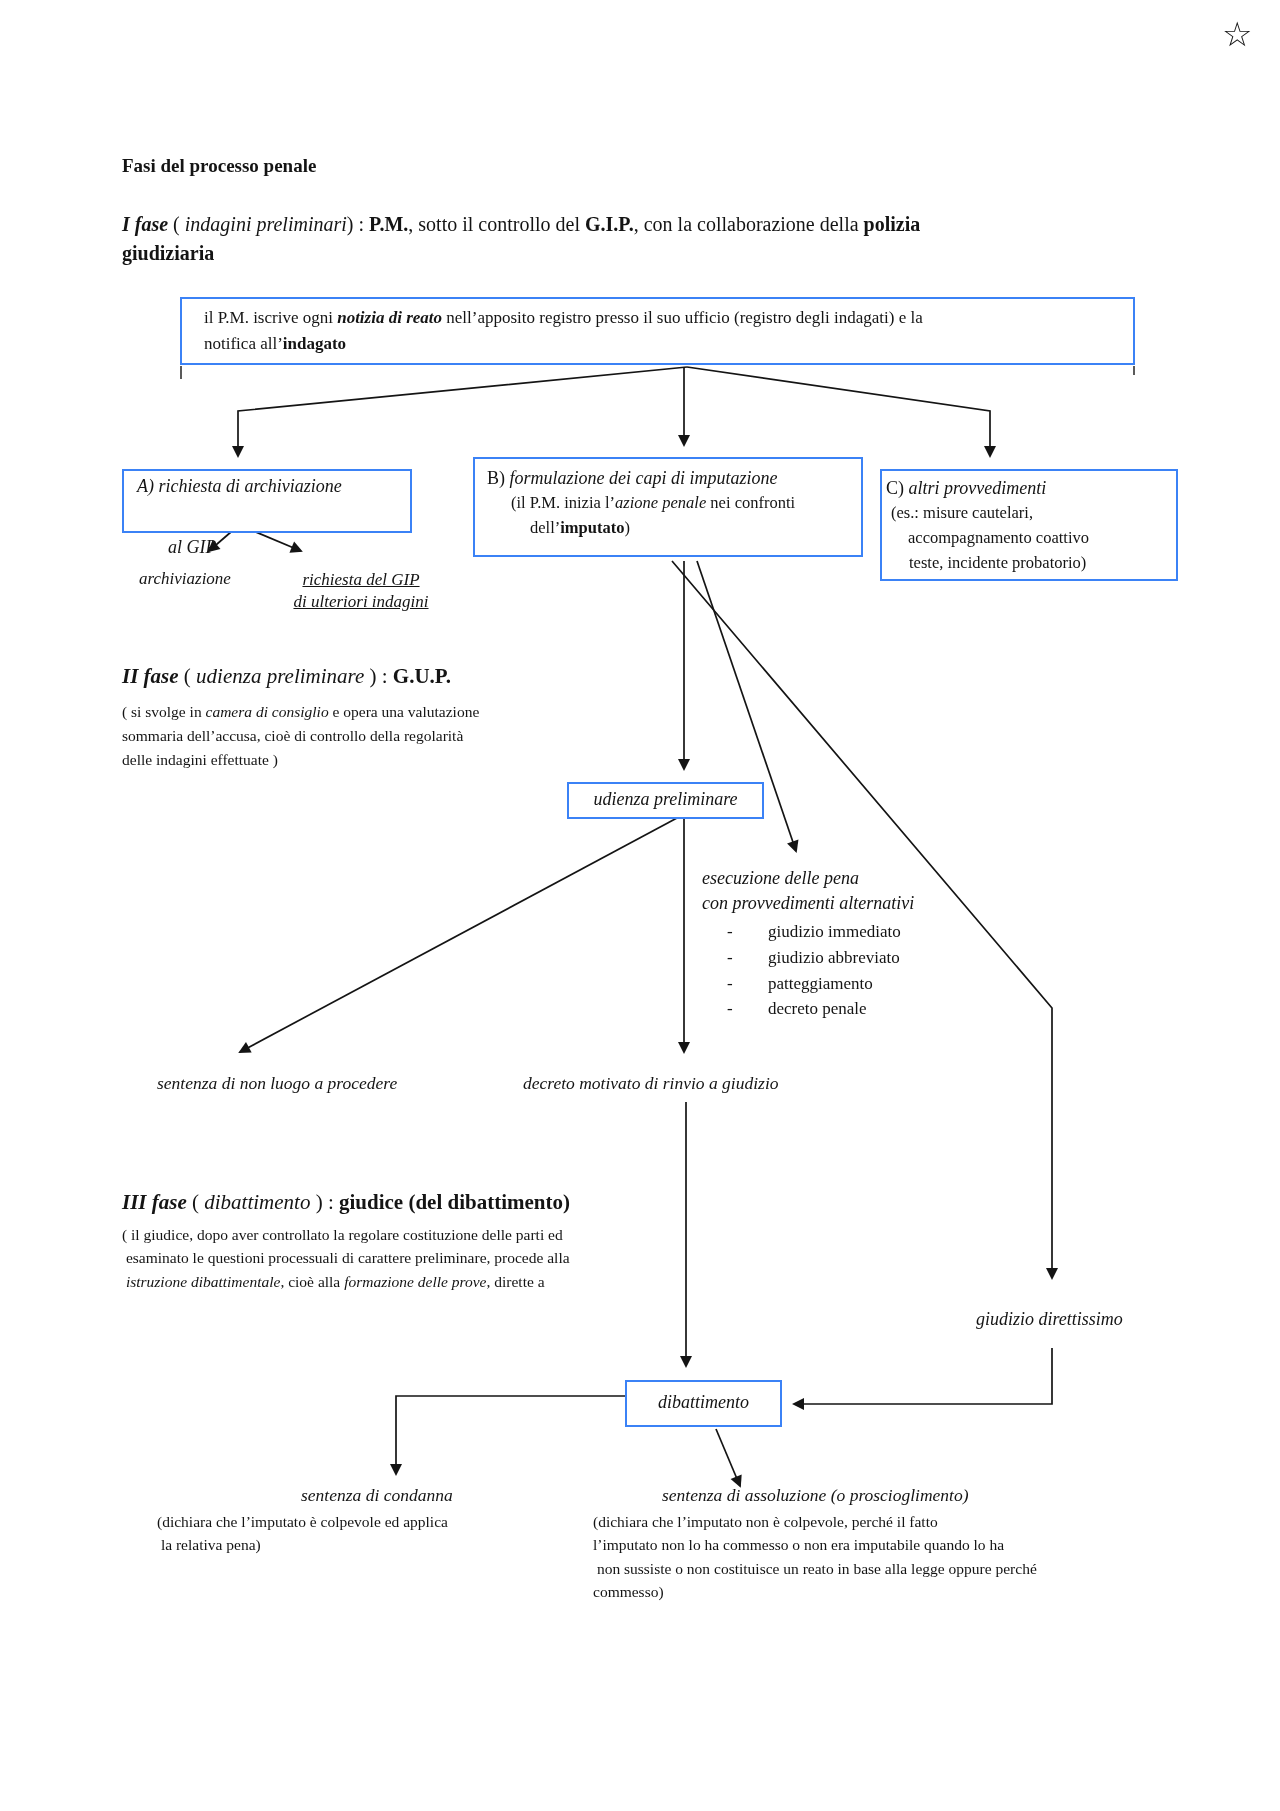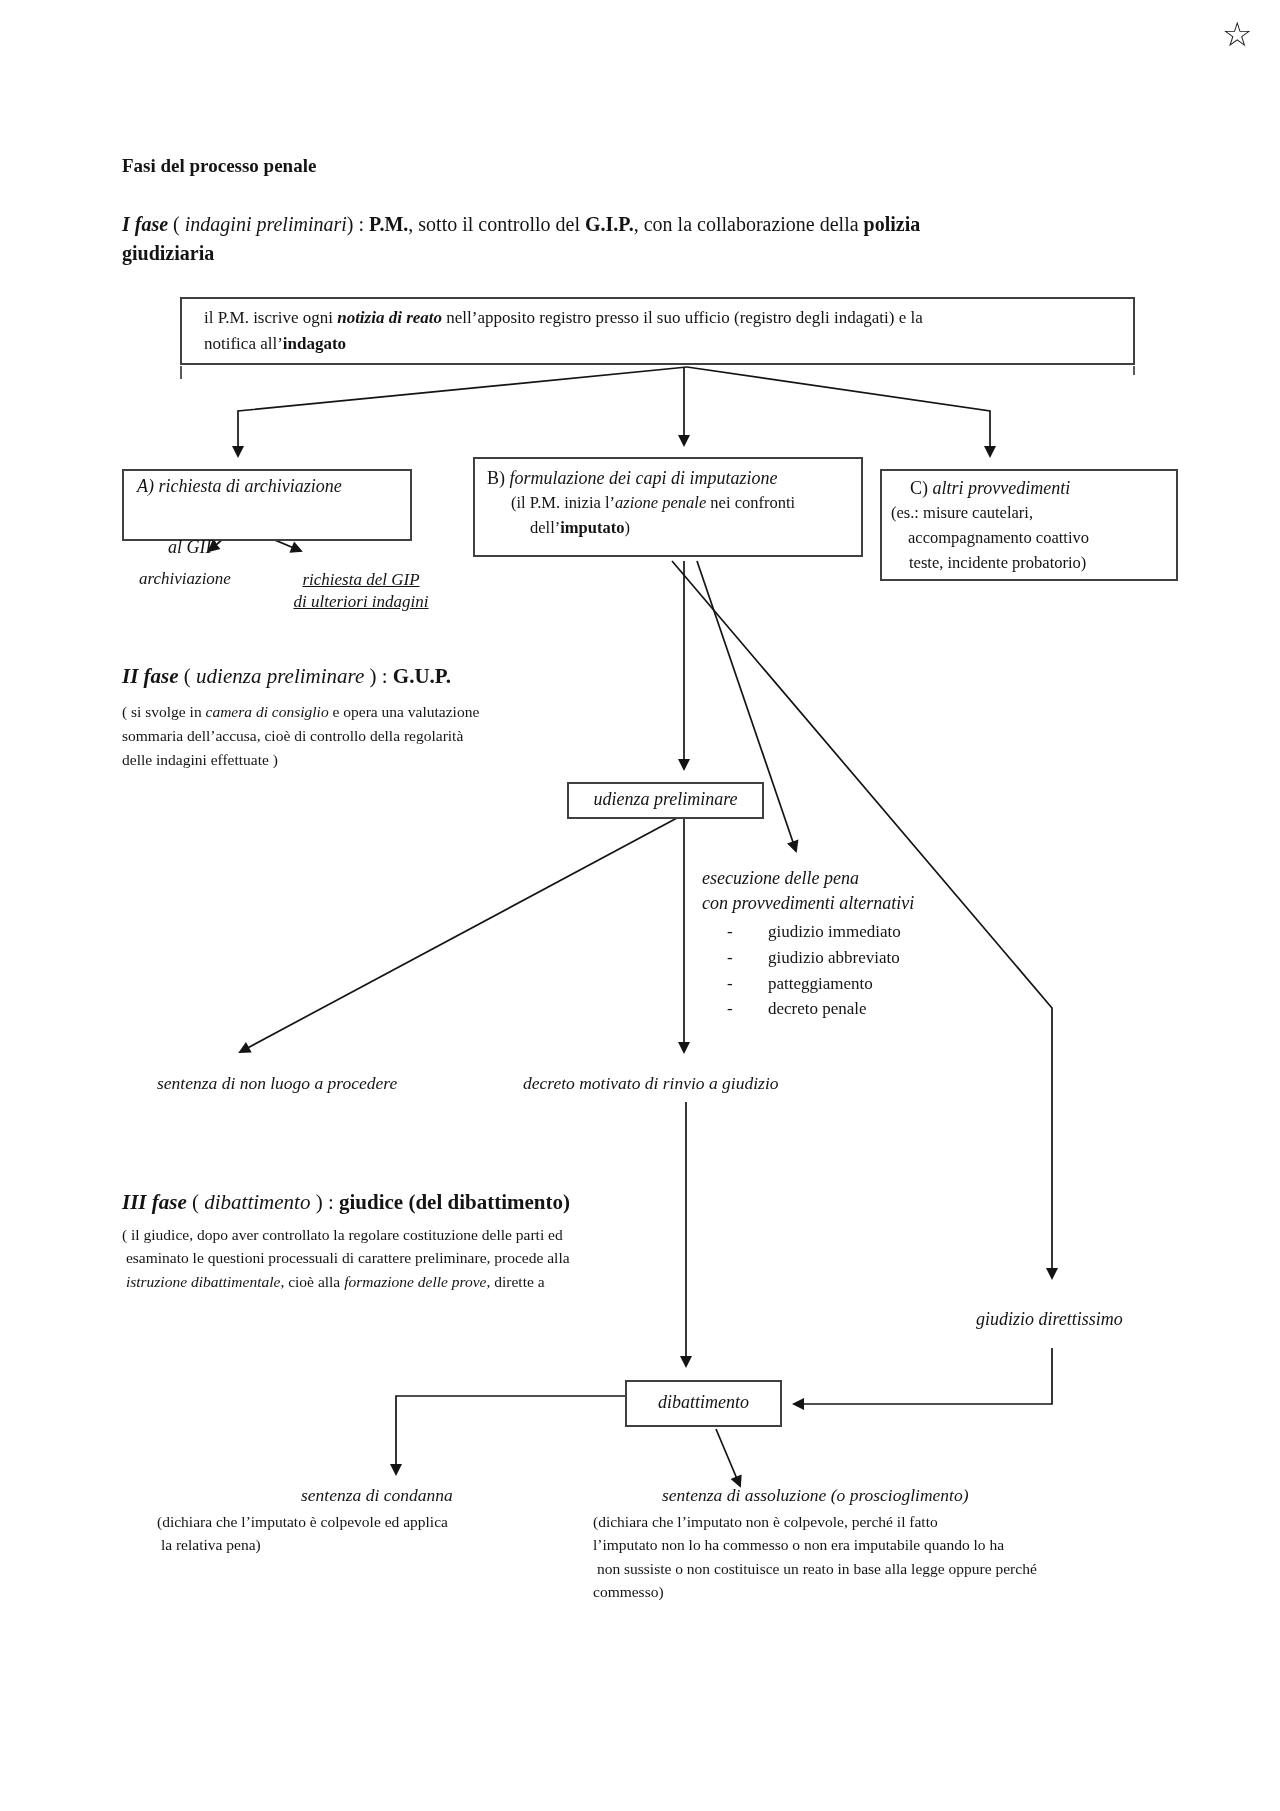--- a/index.html
+++ b/index.html
@@ -3,21 +3,21 @@
 <meta charset="utf-8">
 <style>
   html,body{margin:0;padding:0;background:#ffffff}
   .page{position:relative;width:1280px;height:1811px;background:#ffffff;
         font-family:"Liberation Serif","DejaVu Serif",serif;color:#141414;overflow:hidden}
   .abs{position:absolute}
   .b{font-weight:700}
   .i{font-style:italic}
   .bi{font-weight:700;font-style:italic}
   .pre{white-space:pre-wrap}
-  .box{position:absolute;border:2px solid #404040;background:#ffffff;box-sizing:border-box}
+  .box{position:absolute;border:2px solid #3b82f6;background:#ffffff;box-sizing:border-box}
   .arrows{position:absolute;left:0;top:0;width:1280px;height:1811px}
   .arrows path{stroke:#141414;stroke-width:1.7;fill:none}
   .arrows .stub{stroke-width:1.4}
   .dash{display:inline-block;width:41px}
   .ctr{text-align:center}
 </style>
 </head>
 <body>
 
 <div class="page">
@@ -53,39 +53,39 @@
   <div class="abs" style="left:122px;top:210px;font-size:20px;line-height:1.45;">
     <div><span class="bi">I fase</span><span> ( </span><span class="i">indagini preliminari</span><span>) : </span><span class="b">P.M.</span><span>, sotto il controllo del </span><span class="b">G.I.P.</span><span>, con la collaborazione della </span><span class="b">polizia</span></div>
     <div class="b">giudiziaria</div>
   </div>
 
   <div class="box" style="left:180px;top:297px;width:955px;height:68px;padding:6px 0 0 22px;font-size:17px;line-height:1.55;">
     <div><span>il P.M. iscrive ogni </span><span class="bi">notizia di reato</span><span> nell’apposito registro presso il suo ufficio (registro degli indagati) e la</span></div>
     <div><span>notifica all’</span><span class="b">indagato</span></div>
   </div>
 
-  <div class="box i" style="left:122px;top:469px;width:290px;height:72px;padding-top:3px;font-size:18px;line-height:1.4;">
+  <div class="box i" style="left:122px;top:469px;width:290px;height:64px;padding-top:3px;font-size:18px;line-height:1.4;">
     <div style="padding-left:13px;"><span>A) </span><span>richiesta di archiviazione</span></div>
     <div style="padding-left:44px;margin-top:36px;">al GIP</div>
   </div>
 
   <div class="abs i" style="left:139px;top:569px;font-size:17px;">archiviazione</div>
   <div class="abs i ctr" style="left:274px;top:569px;width:174px;font-size:17px;line-height:1.3;text-decoration:underline;">
     <div>richiesta del GIP</div>
     <div>di ulteriori indagini</div>
   </div>
 
   <div class="box" style="left:473px;top:457px;width:390px;height:100px;padding-top:6px;font-family:Liberation Serif, serif;">
     <div style="padding-left:12px;font-size:18px;line-height:1.45;"><span>B) </span><span class="i">formulazione dei capi di imputazione</span></div>
     <div style="padding-left:36px;font-size:16.5px;line-height:1.5;"><span>(il P.M. inizia l’</span><span class="i">azione penale</span><span> nei confronti</span></div>
     <div style="padding-left:55px;font-size:16.5px;line-height:1.5;"><span>dell’</span><span class="b">imputato</span><span>)</span></div>
   </div>
 
   <div class="box" style="left:880px;top:469px;width:298px;height:112px;padding-top:5px;">
-    <div style="padding-left:28px;font-size:18px;line-height:1.4;"><span>C) </span><span class="i">altri provvedimenti</span></div>
+    <div style="padding-left:4px;font-size:18px;line-height:1.4;"><span>C) </span><span class="i">altri provvedimenti</span></div>
     <div style="padding-left:9px;font-size:16.5px;line-height:1.5;">(es.: misure cautelari,</div>
     <div style="padding-left:26px;font-size:16.5px;line-height:1.5;">accompagnamento coattivo</div>
     <div style="padding-left:27px;font-size:16.5px;line-height:1.5;">teste, incidente probatorio)</div>
   </div>
 
   <div class="abs" style="left:122px;top:664px;font-size:21px;"><span class="bi">II fase</span><span> ( </span><span class="i">udienza preliminare</span><span> ) : </span><span class="b">G.U.P.</span></div>
 
   <div class="abs" style="left:122px;top:700px;font-size:15.5px;line-height:1.55;">
     <div class="pre"><span>( si svolge in </span><span class="i">camera di consiglio</span><span> e opera una valutazione</span></div>
     <div class="pre">sommaria dell’accusa, cioè di controllo della regolarità</div>

